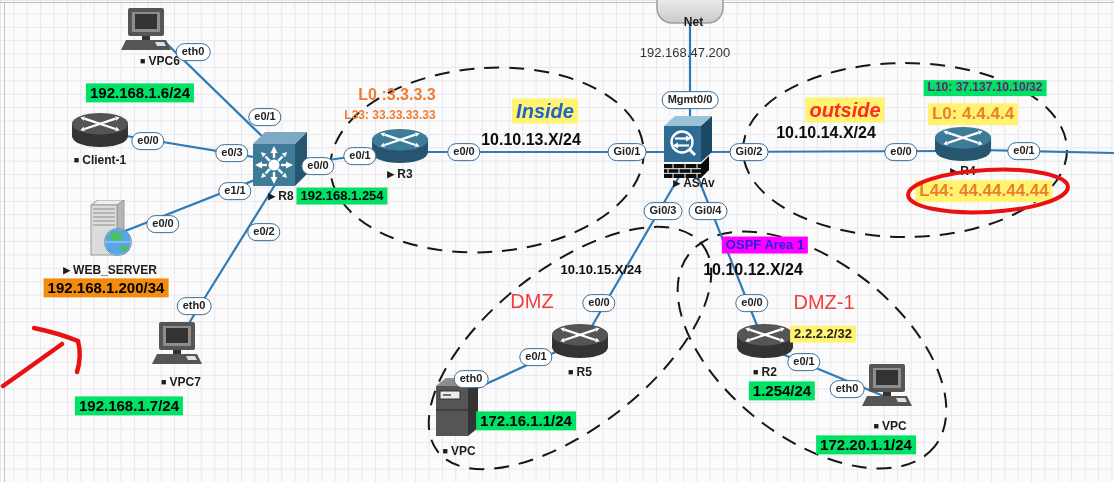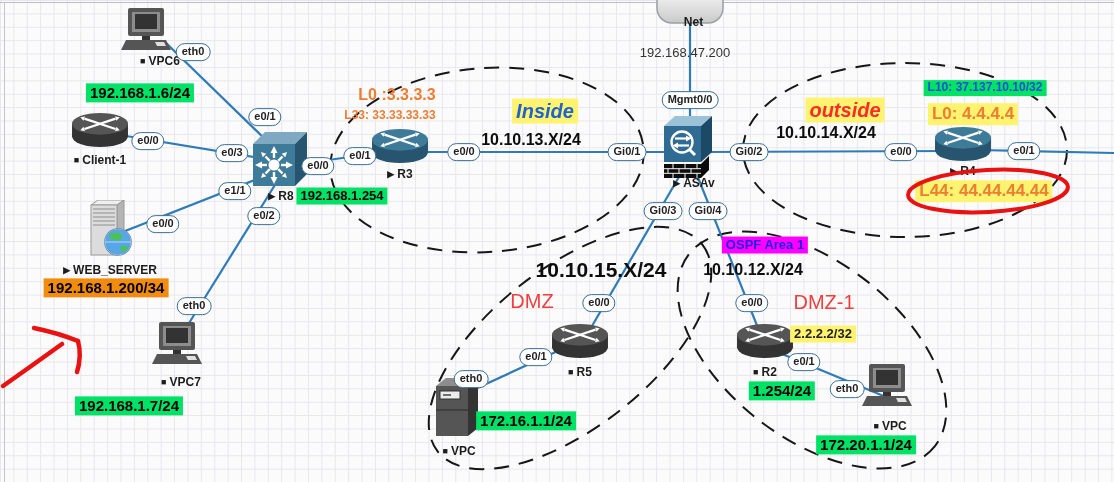--- a/index.html
+++ b/index.html
@@ -21,21 +21,21 @@
   .device{position:absolute;line-height:0;z-index:2;}
   .caption{position:absolute;transform:translate(-50%,-50%);white-space:nowrap;
     font-size:12px;font-weight:600;color:#1c1c1c;z-index:3;line-height:1;}
   .caption .marker{font-size:9px;margin-right:3px;vertical-align:1px;color:#1c1c1c;}
   .port{position:absolute;transform:translate(-50%,-50%);white-space:nowrap;z-index:4;
     font-size:11px;font-weight:600;color:#222;background:#fff;
     border:1.6px solid #3A6E96;border-radius:10px;padding:1px 5px;line-height:1.25;}
   .note{position:absolute;transform:translate(-50%,-50%);white-space:nowrap;z-index:5;
     padding:1px 4px;line-height:1.15;}
   .n-green{background:#00E266;color:#000;font-weight:700;}
-  .n-greensm{background:#00E266;color:#1d4ed8;font-weight:600;}
+  .n-greensm{background:#00E266;color:#701a75;font-weight:600;}
   .n-orange{background:#F28C0E;color:#000;font-weight:700;}
   .n-loop{color:#ED7D31;font-weight:700;}
   .n-yloop{background:#FFF370;color:#ED7D31;font-weight:700;}
   .n-subnet{color:#0d0d0d;font-weight:700;}
   .n-inside{background:#FFF370;color:#2063CC;font-weight:700;font-style:italic;}
   .n-outside{background:#FFF370;color:#FF2A2A;font-weight:700;font-style:italic;}
   .n-plain{color:#333;font-weight:400;}
   .n-zone{color:#F03E3E;font-weight:400;}
   .n-ospf{background:#FF00FF;color:#2222DD;font-weight:600;}
   .n-yplain{background:#FFF370;color:#222;font-weight:600;}
@@ -218,21 +218,21 @@
     <div class="device" style="left: 656px; top: -14px;"><svg viewBox="0 0 68 38" width="68" height="38" class="v-teal">
         <use href="#sym-cloud"></use>
       </svg></div>
     <div class="caption" style="left: 692px; top: 22px;"><span class="marker"></span><span>Net</span></div>
     <div class="port" style="left: 193px; top: 52px;">eth0</div>
     <div class="port" style="left: 265px; top: 117px;">e0/1</div>
     <div class="port" style="left: 148px; top: 141px;">e0/0</div>
     <div class="port" style="left: 232px; top: 153px;">e0/3</div>
     <div class="port" style="left: 235px; top: 191px;">e1/1</div>
     <div class="port" style="left: 163px; top: 224px;">e0/0</div>
-    <div class="port" style="left: 264px; top: 216px;">e0/2</div>
+    <div class="port" style="left: 264px; top: 232px;">e0/2</div>
     <div class="port" style="left: 194px; top: 306px;">eth0</div>
     <div class="port" style="left: 318px; top: 166px;">e0/0</div>
     <div class="port" style="left: 360px; top: 156px;">e0/1</div>
     <div class="port" style="left: 464px; top: 152px;">e0/0</div>
     <div class="port" style="left: 627px; top: 152px;">Gi0/1</div>
     <div class="port" style="left: 690px; top: 100px;">Mgmt0/0</div>
     <div class="port" style="left: 749px; top: 152px;">Gi0/2</div>
     <div class="port" style="left: 663px; top: 211px;">Gi0/3</div>
     <div class="port" style="left: 708px; top: 211px;">Gi0/4</div>
     <div class="port" style="left: 901px; top: 152px;">e0/0</div>
@@ -250,21 +250,21 @@
     <div class="note n-loop" style="left: 397px; top: 95px; font-size: 16px;">L0 :3.3.3.3</div>
     <div class="note n-loop" style="left: 390px; top: 116px; font-size: 12px;">L33: 33.33.33.33</div>
     <div class="note n-inside" style="left: 545px; top: 111px; font-size: 20px;">Inside</div>
     <div class="note n-subnet" style="left: 531px; top: 140px; font-size: 16px;">10.10.13.X/24</div>
     <div class="note n-plain" style="left: 685px; top: 53px; font-size: 13px;">192.168.47.200</div>
     <div class="note n-outside" style="left: 845px; top: 110px; font-size: 20px;">outside</div>
     <div class="note n-subnet" style="left: 826px; top: 133px; font-size: 16px;">10.10.14.X/24</div>
     <div class="note n-greensm" style="left: 985px; top: 88px; font-size: 12px;">L10: 37.137.10.10/32</div>
     <div class="note n-yloop" style="left: 973px; top: 114px; font-size: 17px;">L0: 4.4.4.4</div>
     <div class="note n-yloop" style="left: 984px; top: 191px; font-size: 17px;">L44: 44.44.44.44</div>
-    <div class="note n-subnet" style="left: 601px; top: 270px; font-size: 21px;">10.10.15.X/24</div>
+    <div class="note n-subnet" style="left: 601px; top: 270px; font-size: 13px;">10.10.15.X/24</div>
     <div class="note n-zone" style="left: 532px; top: 301px; font-size: 20px;">DMZ</div>
     <div class="note n-ospf" style="left: 765px; top: 245px; font-size: 13px;">OSPF Area 1</div>
     <div class="note n-subnet" style="left: 753px; top: 270px; font-size: 16px;">10.10.12.X/24</div>
     <div class="note n-zone" style="left: 824px; top: 302px; font-size: 20px;">DMZ-1</div>
     <div class="note n-yplain" style="left: 823px; top: 334px; font-size: 13px;">2.2.2.2/32</div>
     <div class="note n-green" style="left: 782px; top: 391px; font-size: 15px;">1.254/24</div>
     <div class="note n-green" style="left: 526px; top: 421px; font-size: 15px;">172.16.1.1/24</div>
     <div class="note n-green" style="left: 866px; top: 445px; font-size: 15px;">172.20.1.1/24</div>
   </div>
 

